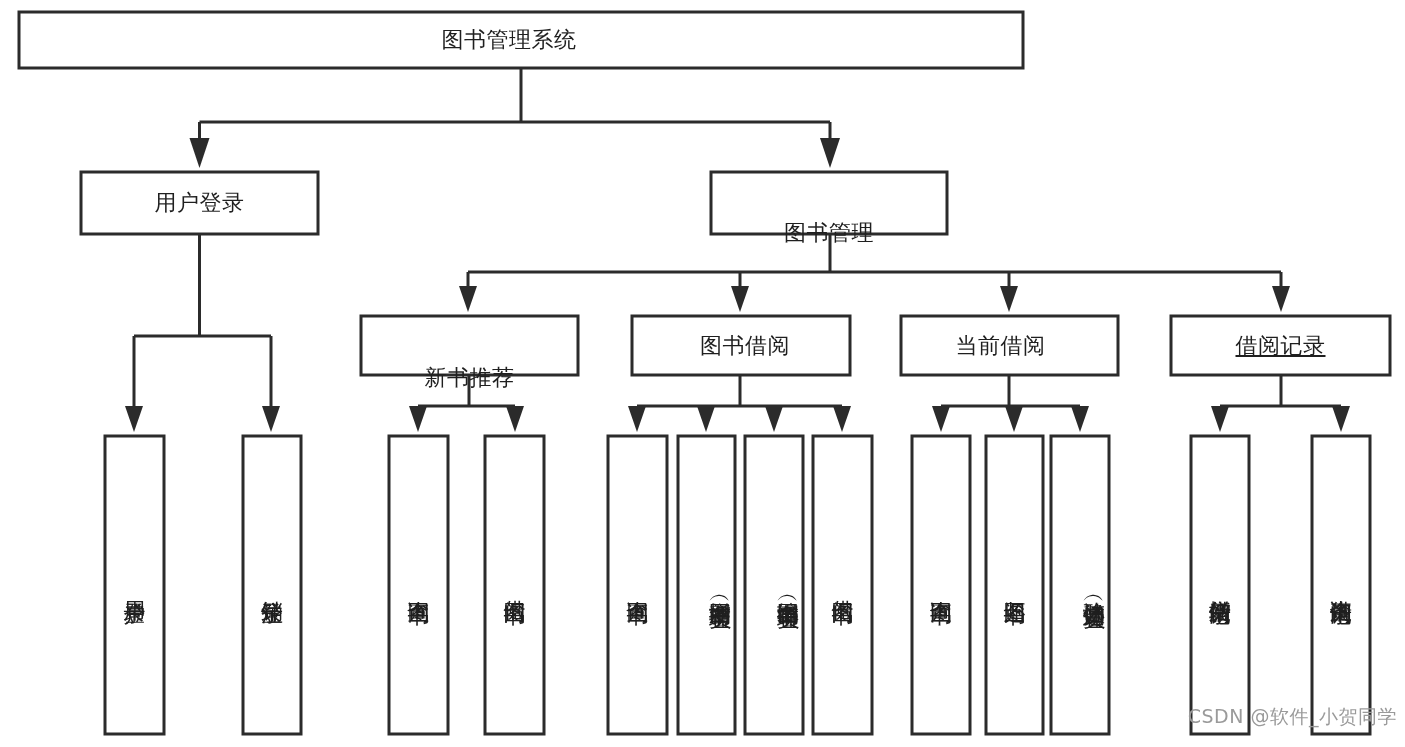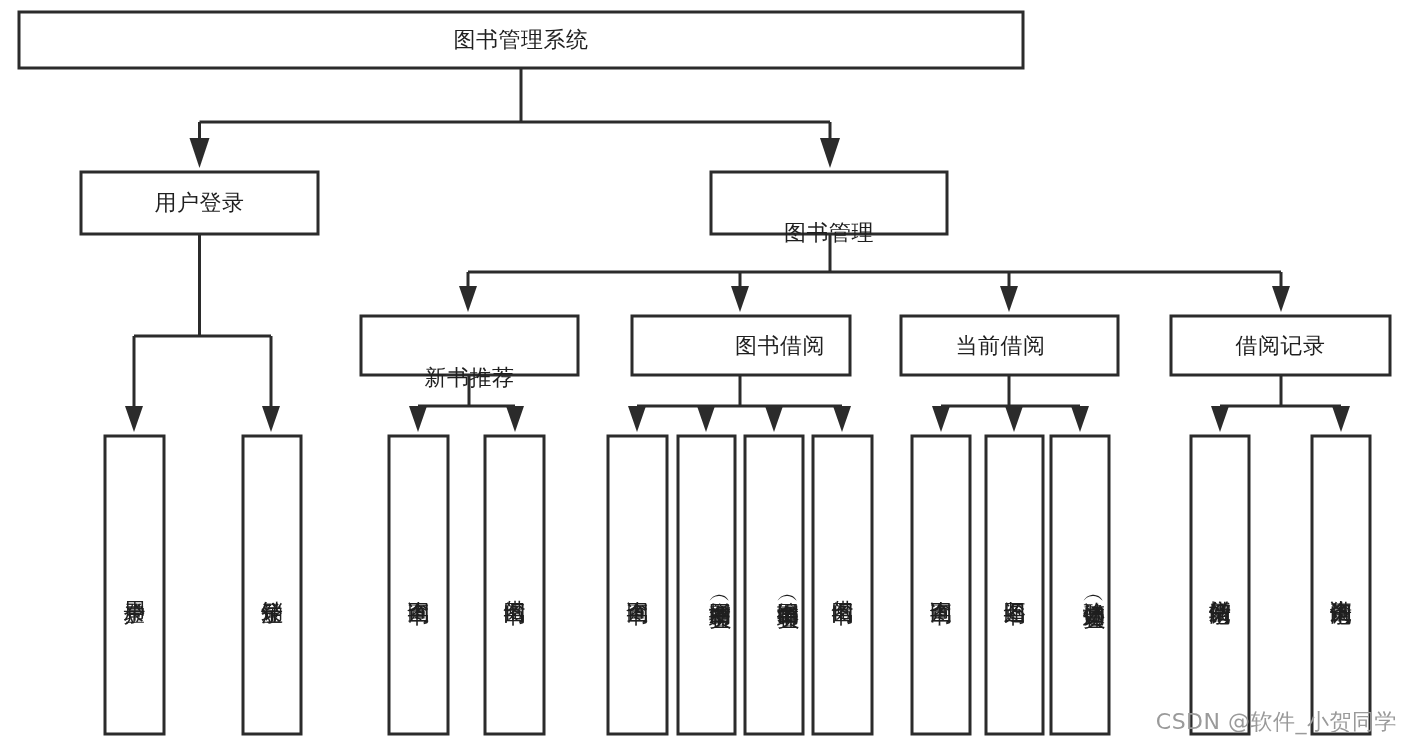--- a/index.html
+++ b/index.html
@@ -67,22 +67,22 @@
     padding-top: 6px;
     box-sizing: border-box;
   }
   .node-label.vertical.centered {
     align-items: center;
     padding-top: 0;
   }
   .watermark {
     position: absolute;
     right: 8px;
-    bottom: 10px;
-    font-size: 22px;
+    bottom: 17px;
+    font-size: 19px;
     color: #9a9a9a;
     font-family: "DejaVu Sans", "Liberation Sans", sans-serif;
     letter-spacing: 0.5px;
     white-space: nowrap;
   }
 </style>
 </head>
 <body>
 
 <div id="diagram-root">
@@ -169,29 +169,29 @@
     <rect class="node-box" x="678" y="436" width="57" height="298"></rect>
     <rect class="node-box" x="745" y="436" width="58" height="298"></rect>
     <rect class="node-box" x="813" y="436" width="59" height="298"></rect>
     <rect class="node-box" x="912" y="436" width="58" height="298"></rect>
     <rect class="node-box" x="986" y="436" width="57" height="298"></rect>
     <rect class="node-box" x="1051" y="436" width="58" height="298"></rect>
     <rect class="node-box" x="1191" y="436" width="58" height="298"></rect>
     <rect class="node-box" x="1312" y="436" width="58" height="298"></rect>
   </svg>
 
-  <div class="node-label horizontal" style="left:19px; top:12px; width:1004px; height:56px;">图书管理系统</div>
+  <div class="node-label horizontal" style="left:7px; top:12px; width:1004px; height:56px;">图书管理系统</div>
 
   <div class="node-label horizontal" style="left:81px; top:172px; width:237px; height:62px;">用户登录</div>
   <div class="node-label horizontal" style="left:711px; top:172px; width:236px; height:62px;margin-top:30px;">图书管理</div>
 
   <div class="node-label horizontal" style="left:361px; top:316px; width:217px; height:59px;margin-top:32px;">新书推荐</div>
-  <div class="node-label horizontal" style="left:632px; top:316px; width:226px; height:59px;margin-left:35px;">图书借阅</div>
+  <div class="node-label horizontal" style="left:632px; top:316px; width:226px; height:59px;">图书借阅</div>
   <div class="node-label horizontal" style="left:901px; top:316px; width:199px; height:59px;">当前借阅</div>
-  <div class="node-label horizontal" style="left:1171px; top:316px; width:219px; height:59px;">借阅记录</div>
+  <div class="node-label horizontal" style="left:1171px; top:316px; width:219px; height:59px;text-decoration:underline;">借阅记录</div>
 
   <div class="node-label vertical centered" style="left:105px; top:436px; width:59px; height:298px;">用户登录</div>
   <div class="node-label vertical centered" style="left:243px; top:436px; width:58px; height:298px;">注销登录</div>
   <div class="node-label vertical centered" style="left:389px; top:436px; width:59px; height:298px;">查询图书</div>
   <div class="node-label vertical centered" style="left:485px; top:436px; width:59px; height:298px;">借阅图书</div>
 
   <div class="node-label vertical centered" style="left:608px; top:436px; width:59px; height:298px;">查询图书</div>
   <div class="node-label vertical" style="left:678px; top:436px; width:57px; height:298px;">新增图书（管理员）</div>
   <div class="node-label vertical" style="left:745px; top:436px; width:58px; height:298px;">编辑图书（管理员）</div>
   <div class="node-label vertical centered" style="left:813px; top:436px; width:59px; height:298px;">借阅图书</div>

